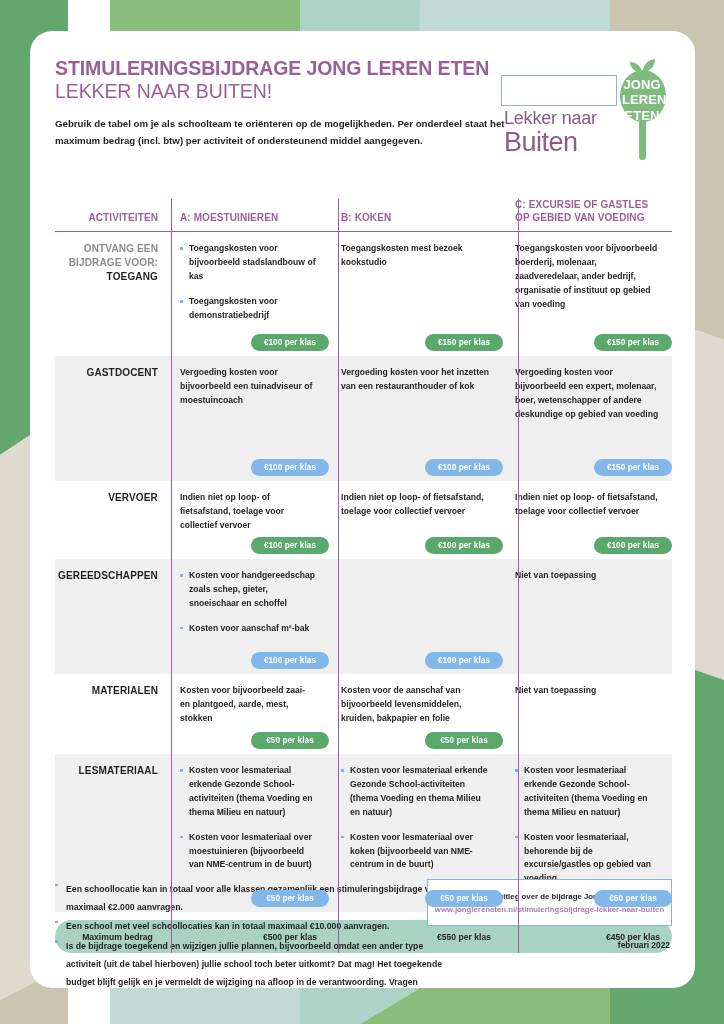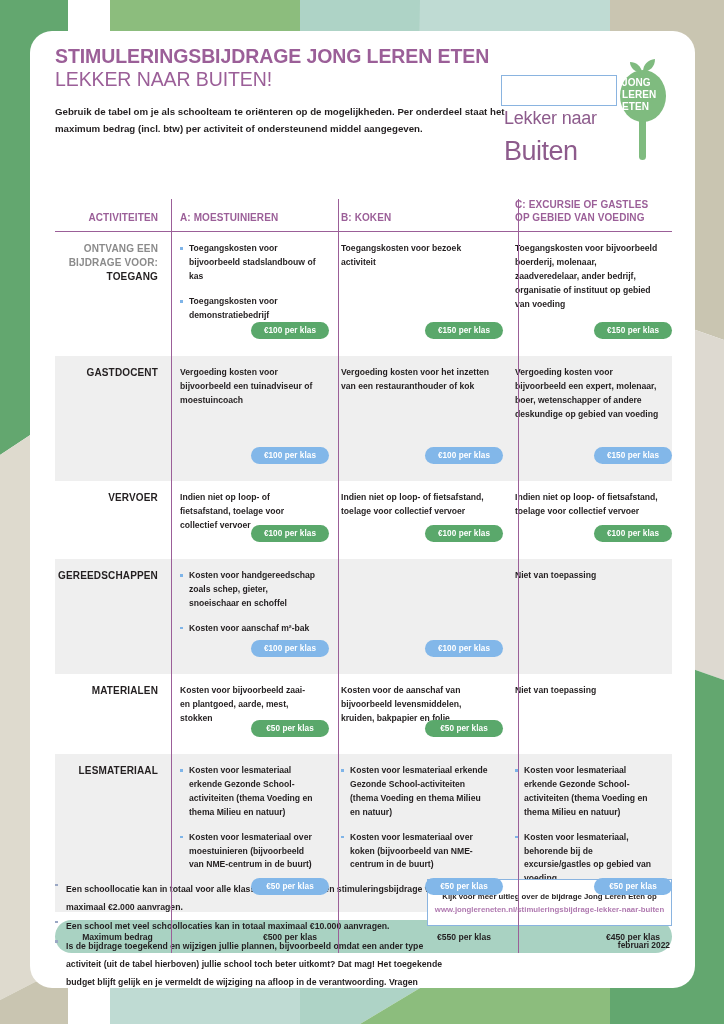--- a/index.html
+++ b/index.html
@@ -18,21 +18,21 @@
     position: absolute;
     left: 30px; top: 31px;
     width: 665px; height: 957px;
     background: #ffffff;
     border-radius: 22px;
     z-index: 2;
     overflow: hidden;
   }
 
   
-  .hdr { position: absolute; left: 25px; top: 15px; width: 470px; }
+  .hdr { position: absolute; left: 25px; top: 27px; width: 470px; }
   .title-1 {
     font-size: 19.5px; font-weight: 700; letter-spacing: -0.1px;
     color: #9b5f98; line-height: 1.12;
   }
   .title-2 {
     font-size: 19.5px; font-weight: 400; letter-spacing: -0.1px;
     color: #9b5f98; line-height: 1.18;
   }
   .intro {
     margin-top: 13px;
@@ -50,28 +50,28 @@
   .logo .bijdrage-txt {
     position: absolute; left: 5px; top: 17px; height: 31px;
     display: flex; align-items: center;
     font-size: 23px; font-weight: 400; color: #6aa86e; letter-spacing: -0.6px;
   }
   .logo .lekker {
     position: absolute; left: 3px; top: 50px;
     font-size: 18px; color: #8d5b8c; font-weight: 400; letter-spacing: -0.2px;
   }
   .logo .buiten {
-    position: absolute; left: 3px; top: 78px;
+    position: absolute; left: 3px; top: 69px;
     font-size: 27px; color: #8d5b8c; font-weight: 400; letter-spacing: -0.5px;
   }
   .logo .mark { position: absolute; right: 2px; top: 0; width: 56px; height: 105px; }
   .logo .jle {
     position: absolute; right: 11px; top: 19px;
-    width: 40px; text-align: left;
-    font-size: 10px; font-weight: 700; color: #fff; line-height: 1.18;
+    width: 40px; text-align: center;
+    font-size: 13px; font-weight: 700; color: #fff; line-height: 1.18;
     letter-spacing: 0.1px;
   }
 
   
   .tbl { position: absolute; left: 25px; top: 168px; width: 617px; }
   .row { display: flex; position: relative; }
   .row.alt { background: #efefef; }
   .cell { position: relative; padding: 10px 12px 26px 12px; }
   .c0 { width: 113px; padding: 10px 10px 26px 0; text-align: right; }
   .c1 { width: 161px; }
@@ -106,21 +106,21 @@
   ul.bl { list-style: none; }
   ul.bl li { position: relative; padding-left: 9px; margin-bottom: 11px; }
   ul.bl li:last-child { margin-bottom: 0; }
   ul.bl li::before {
     content: ""; position: absolute; left: 0; top: 5px;
     width: 2.6px; height: 2.6px; background: #7eb4e8; border-radius: 0;
   }
 
   
   .badge {
-    position: absolute; right: 0; bottom: 17px;
+    position: absolute; right: 0; bottom: 5px;
     height: 17px; min-width: 78px;
     display: flex; align-items: center; justify-content: center;
     padding: 0 13px;
     border-radius: 9px;
     font-size: 8.2px; font-weight: 700; color: #ffffff; letter-spacing: 0.05px;
     z-index: 4;
   }
   .badge.green { background: #5aa86b; }
   .badge.blue  { background: #82b7e9; }
 
@@ -242,21 +242,21 @@
           </div>
           <div class="cell c1">
             <ul class="bl txt">
               <li>Toegangskosten voor bijvoorbeeld stadslandbouw of kas</li>
               <li>Toegangskosten voor demonstratiebedrijf</li>
             </ul>
             <div class="badge green">€100 per klas</div>
           </div>
           <div class="cell c2">
             <div class="txt">
-              <p>Toegangskosten voor bezoek activiteit</p>
+              <p>Toegangskosten mest bezoek kookstudio</p>
             </div>
             <div class="badge green">€150 per klas</div>
           </div>
           <div class="cell c3">
             <div class="txt">
               <p>Toegangskosten voor bijvoorbeeld boerderij, molenaar, zaadveredelaar, ander bedrijf,  organisatie of instituut op gebied van voeding</p>
             </div>
             <div class="badge green">€150 per klas</div>
           </div>
         </div>

